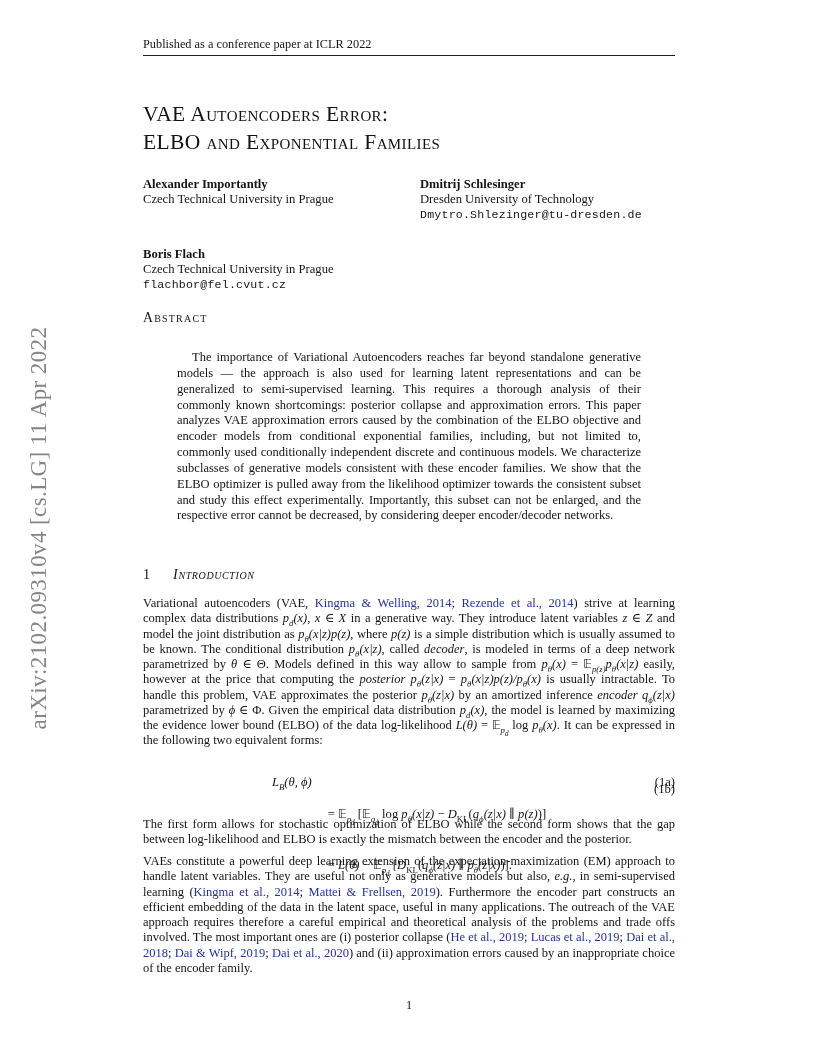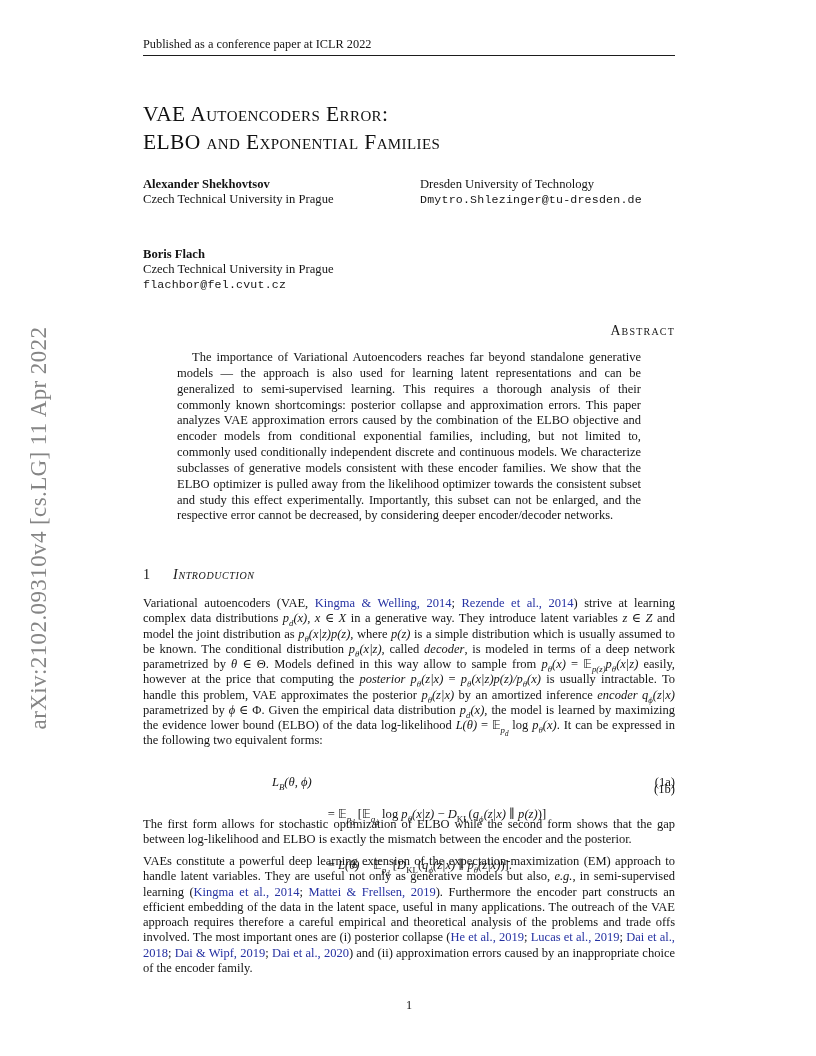--- a/index.html
+++ b/index.html
@@ -37,21 +37,21 @@
   .a-pos1 { left:277px; top:0;    }
   .a-pos2 { left:0;     top:70px; }
   .a-name  { font-weight:bold; font-size:12.6px; line-height:15px; }
   .a-affil { font-size:12.6px; line-height:15px; }
   .a-email {
     font-family:"Liberation Mono","DejaVu Sans Mono",monospace;
     font-size:11.6px; line-height:16px; letter-spacing:0.2px;
   }
   
   .abs-head {
-    position:absolute; left:143px; top:323px; width:532px; text-align:right;
+    position:absolute; left:143px; top:310px; width:532px; text-align:left;
     font-variant:small-caps; font-size:13.8px; letter-spacing:1.2px;
   }
   .abs-body {
     position:absolute; left:177px; top:350px; width:464px;
     font-size:12.5px; line-height:15.85px; text-align:justify;font-family:Liberation Serif, serif;
   }
   .abs-body .first { text-indent:15px; }
   
   .sec-head { position:absolute; left:143px; top:566px; font-size:14.2px; }
   .sec-num  { display:inline-block; }
@@ -101,24 +101,25 @@
   <div class="runhead">Published as a conference paper at ICLR 2022</div>
   <div class="headrule"></div>
 
   <div class="title">
     <div>VAE Autoencoders Error:</div>
     <div>ELBO and Exponential Families</div>
   </div>
 
   <div class="authors">
     <div class="author a-pos0">
-      <div class="a-name">Alexander Shekhovtsov</div>
+      <div class="a-name">Alexander Importantly</div>
       <div class="a-affil">Czech Technical University in Prague</div>
     </div>
     <div class="author a-pos1">
+      <div class="a-name">Dmitrij Schlesinger</div>
       <div class="a-affil">Dresden University of Technology</div>
       <div class="a-email">Dmytro.Shlezinger@tu-dresden.de</div>
     </div>
     <div class="author a-pos2">
       <div class="a-name">Boris Flach</div>
       <div class="a-affil">Czech Technical University in Prague</div>
       <div class="a-email">flachbor@fel.cvut.cz</div>
     </div>
   </div>
 

